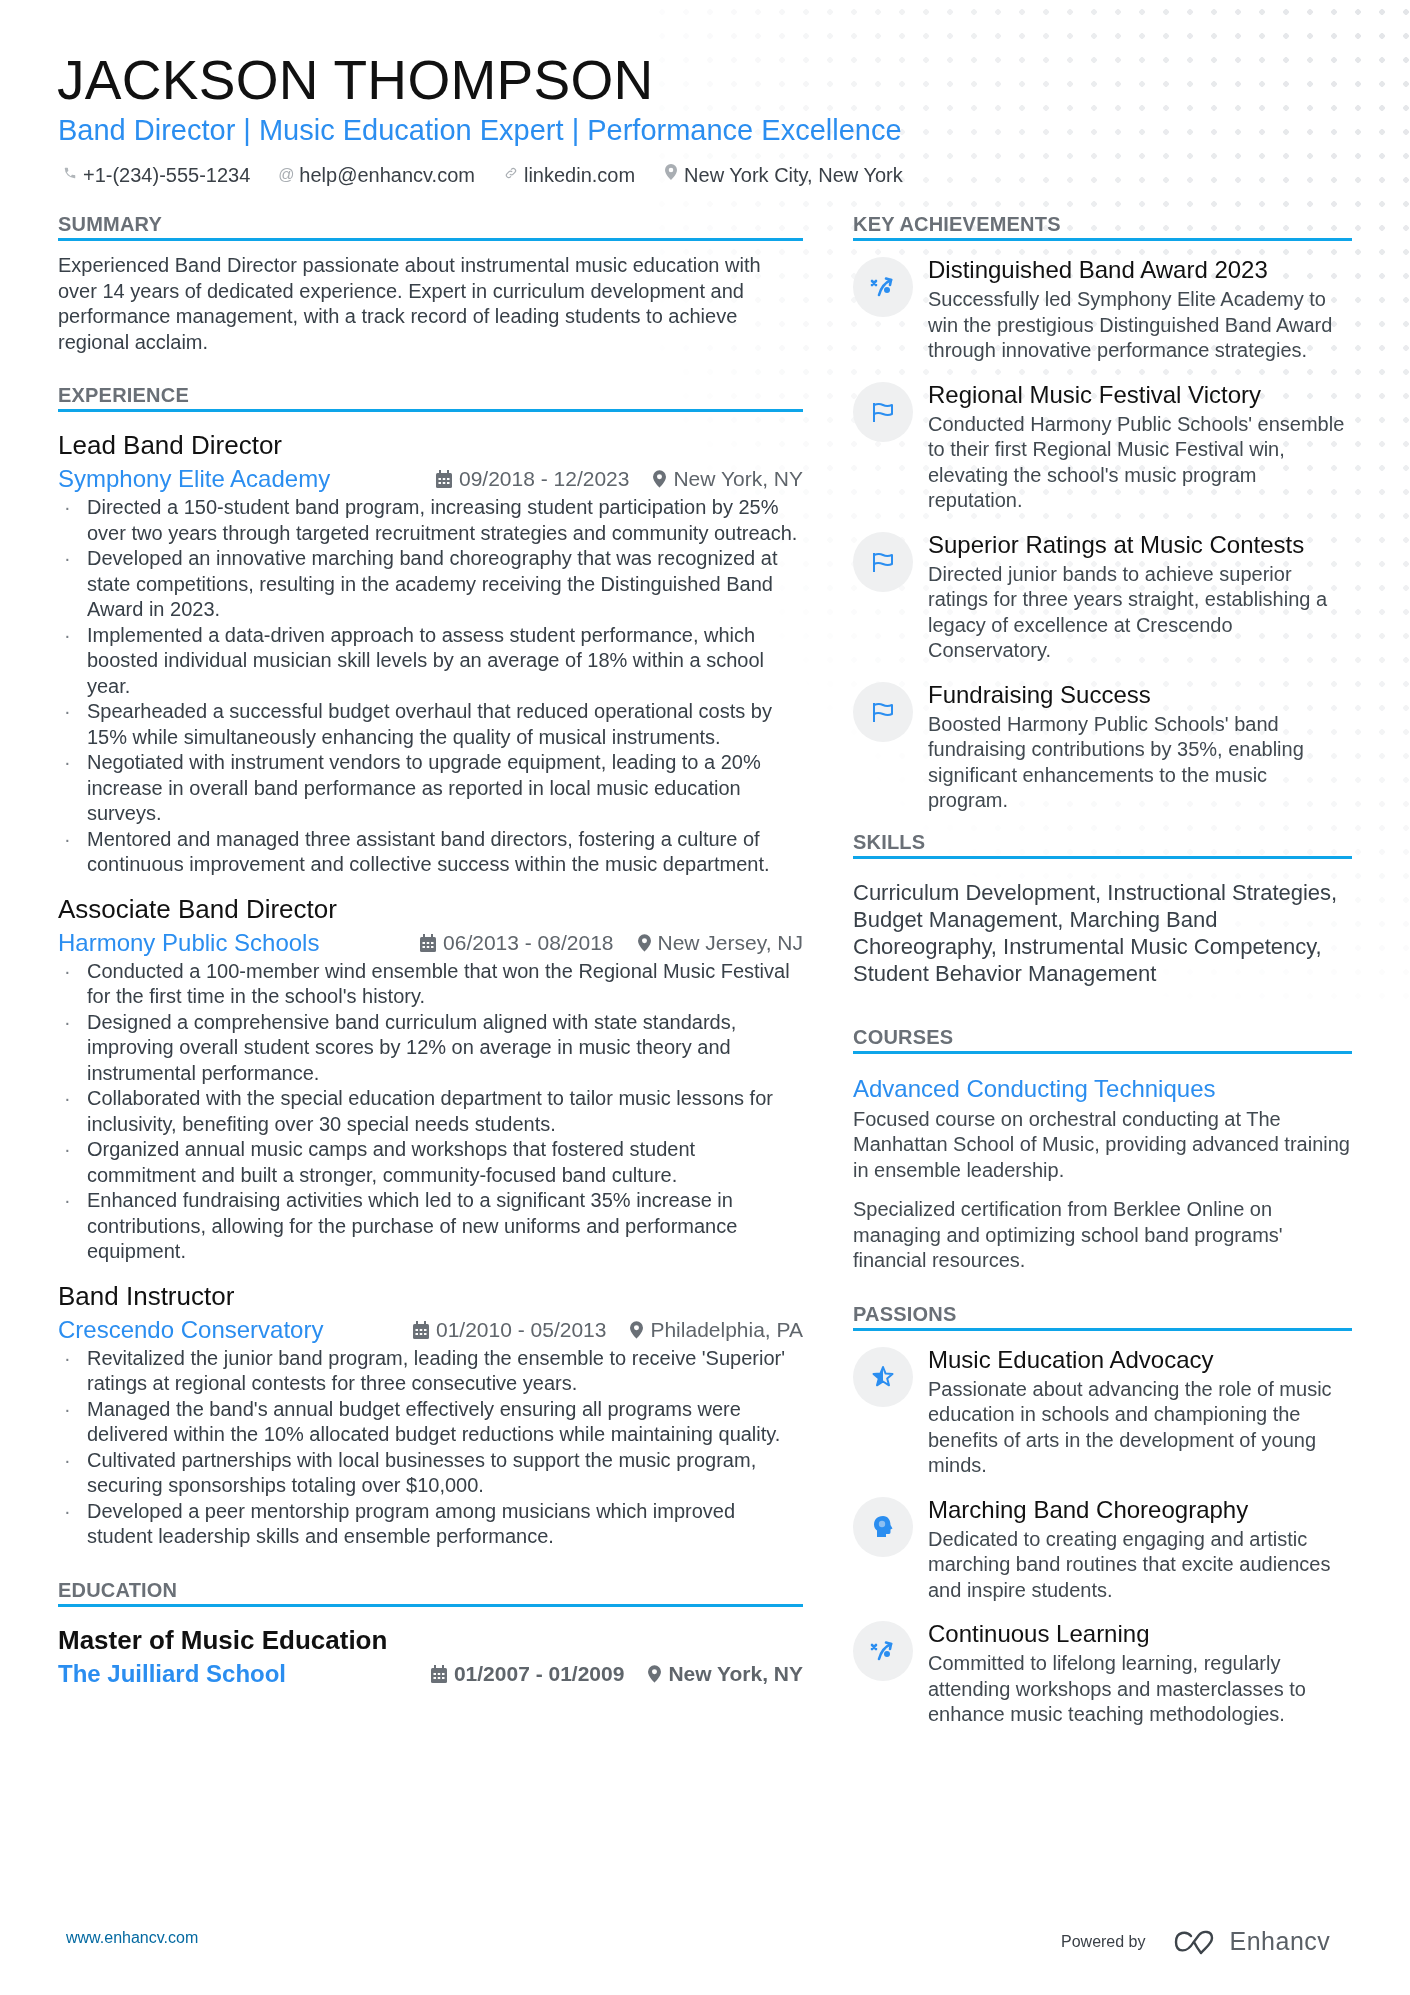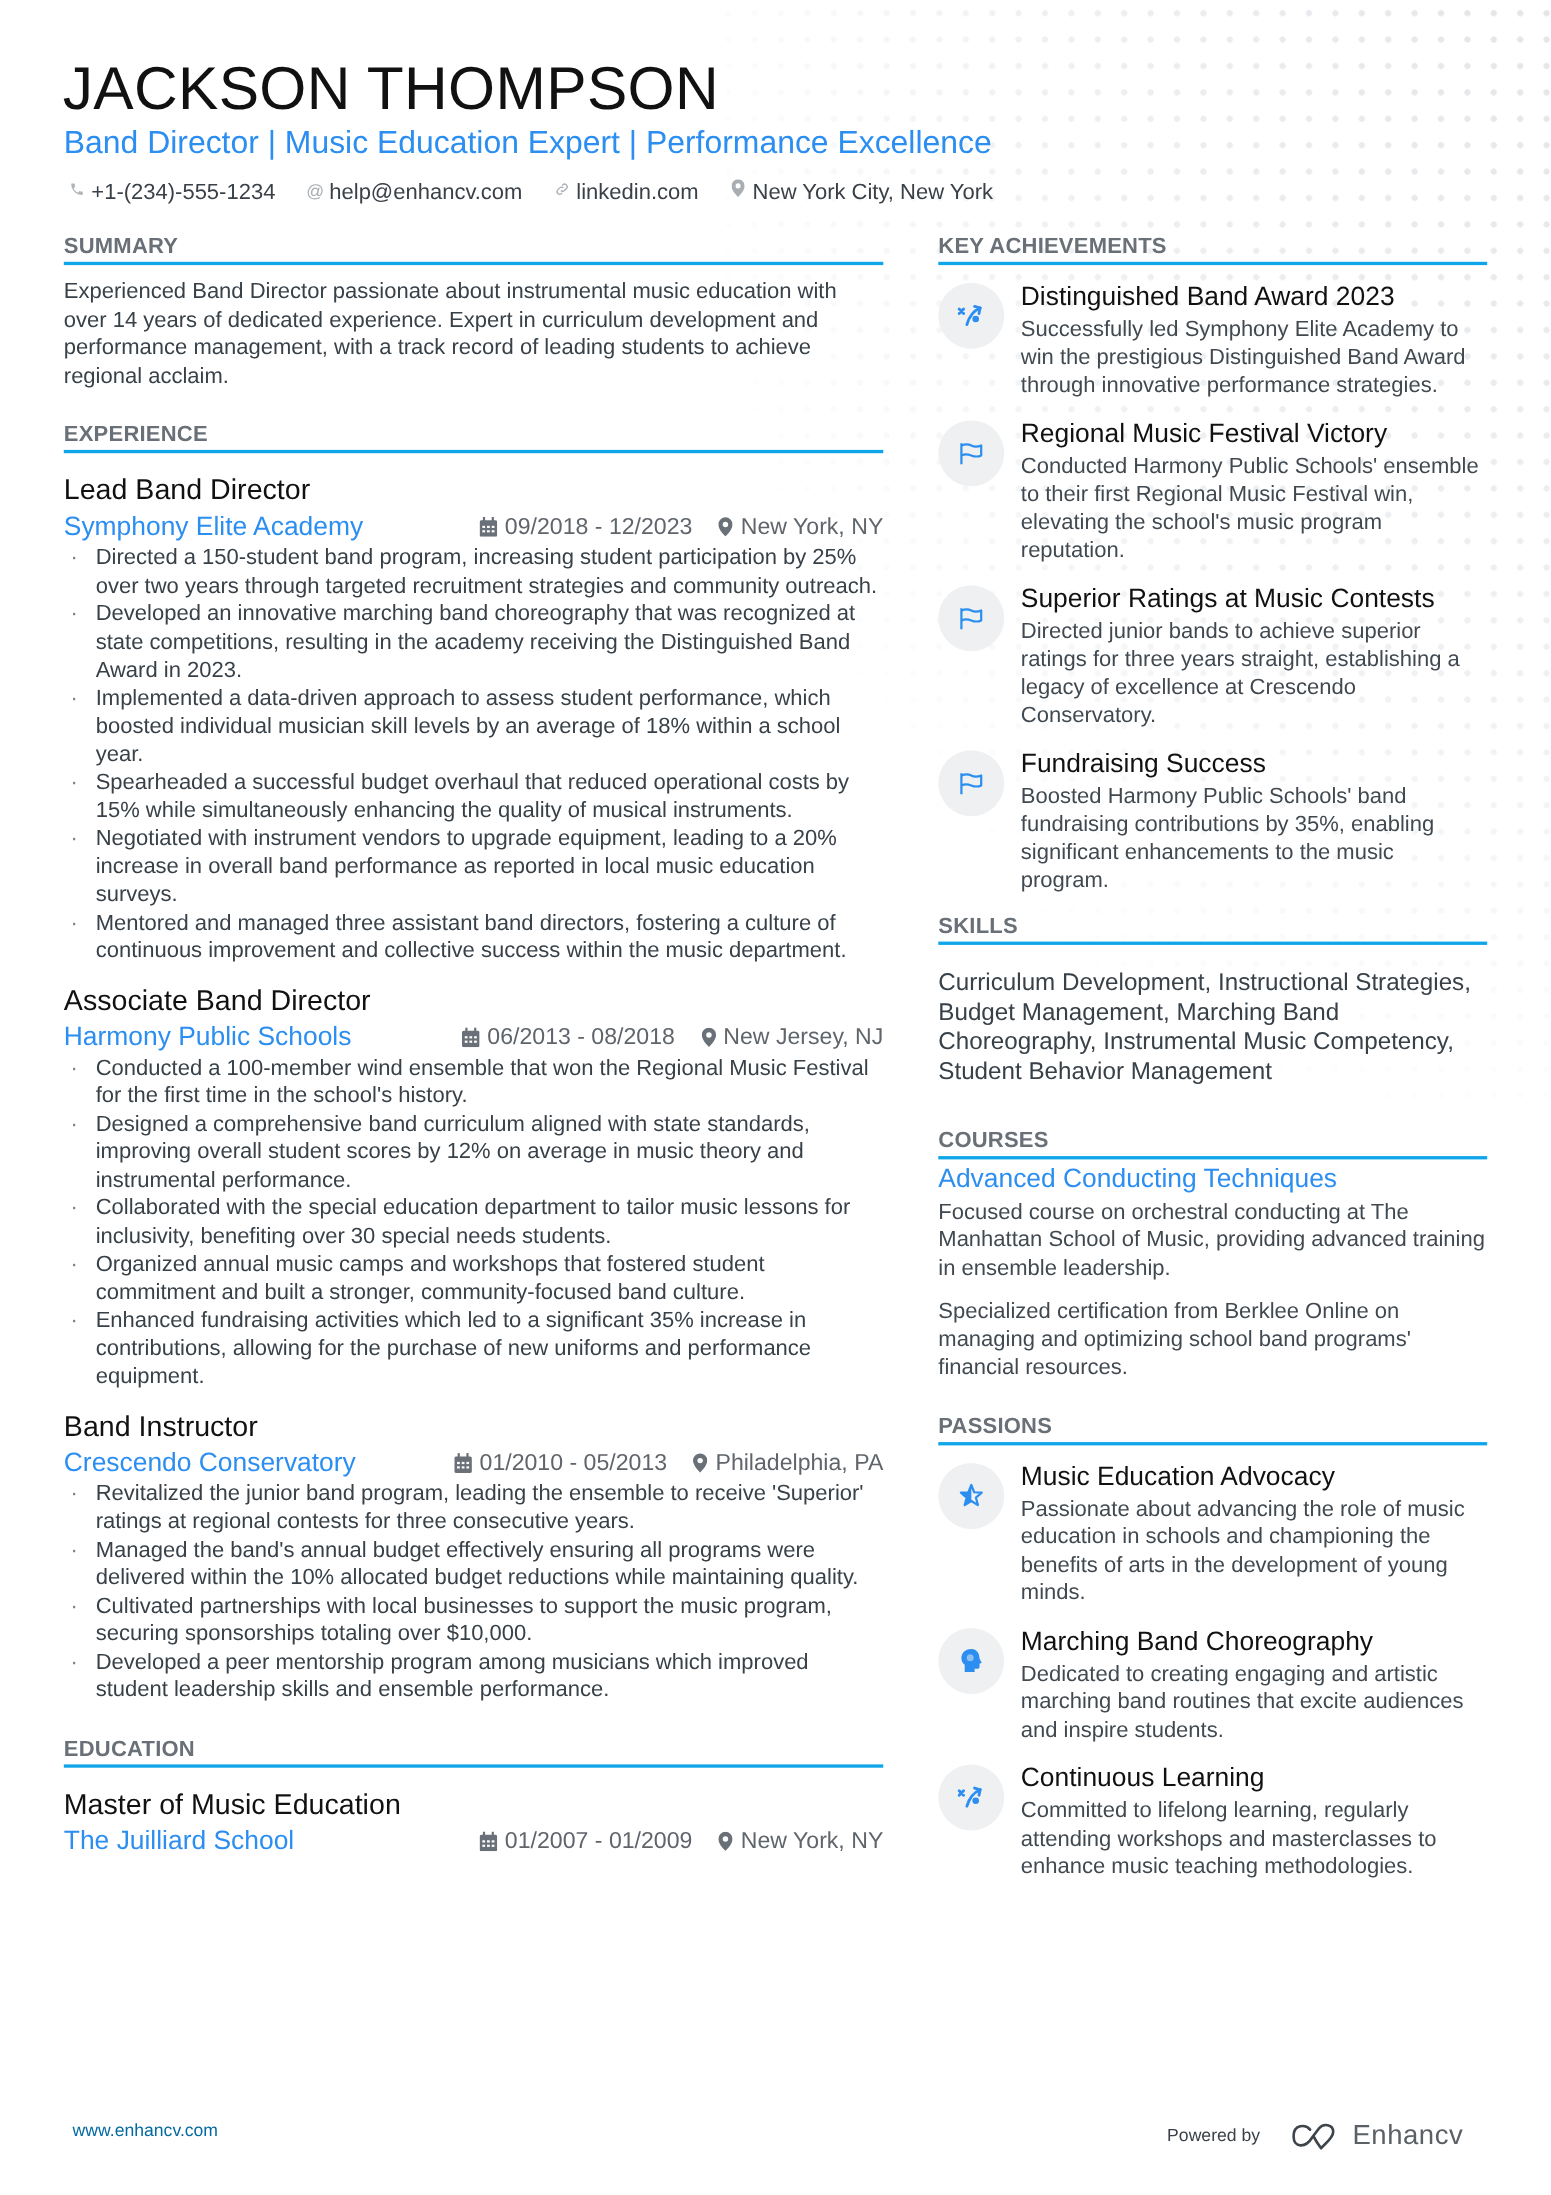--- a/index.html
+++ b/index.html
@@ -56,37 +56,37 @@
   .meta-item { display: flex; align-items: center; gap: 7px; }
   .meta-item svg { display: block; }
   .bullets { list-style: none; margin-top: 1px; }
   .bullets li {
     position: relative; padding-left: 29px; font-size: 20px; line-height: 25.5px; color: #384048;
   }
   .bullets li::before {
     content: "·"; position: absolute; left: 6px; top: 0; color: #7a8087; font-size: 20px;
   }
 
-  .edu { margin-top: 14px; }
+  .edu { margin-top: 14px; font-weight: bold; }
 
   
   .ach-list { margin-top: 14px; }
   .ach { display: flex; gap: 15px; margin-bottom: 16px; }
   .ach-ic {
     flex: 0 0 60px; width: 60px; height: 60px; border-radius: 50%;
     background: #eff0f1; display: flex; align-items: center; justify-content: center;
     margin-top: 2px;
   }
   .ach-body { flex: 1; }
   .ach-title { font-size: 24px; color: #111111; line-height: 30px; }
   .ach-desc { font-size: 20px; line-height: 25.5px; color: #414950; margin-top: 2px; }
 
   .skills { font-size: 22px; line-height: 27px; color: #384048; margin-top: 20px; margin-bottom: 38px; }
 
-  .course { margin-top: 3px; }
+  .course { margin-top: 20px; }
   .course-title { font-size: 24px; color: #2b8ef0; line-height: 30px; }
   .course-desc { font-size: 20px; line-height: 25.5px; color: #414950; margin-top: 3px; }
 
   
   .footer-left { position: absolute; left: 66px; top: 1929px; font-size: 16px; color: #0369a1; }
   .footer-right { position: absolute; left: 1061px; top: 1927px; display: flex; align-items: center; gap: 26px; }
   .powered { font-size: 16px; color: #3a4047; }
   .brand { display: flex; align-items: center; gap: 12px; font-size: 25px; color: #5a6066; letter-spacing: 0.5px; }
 </style>
 </head>

